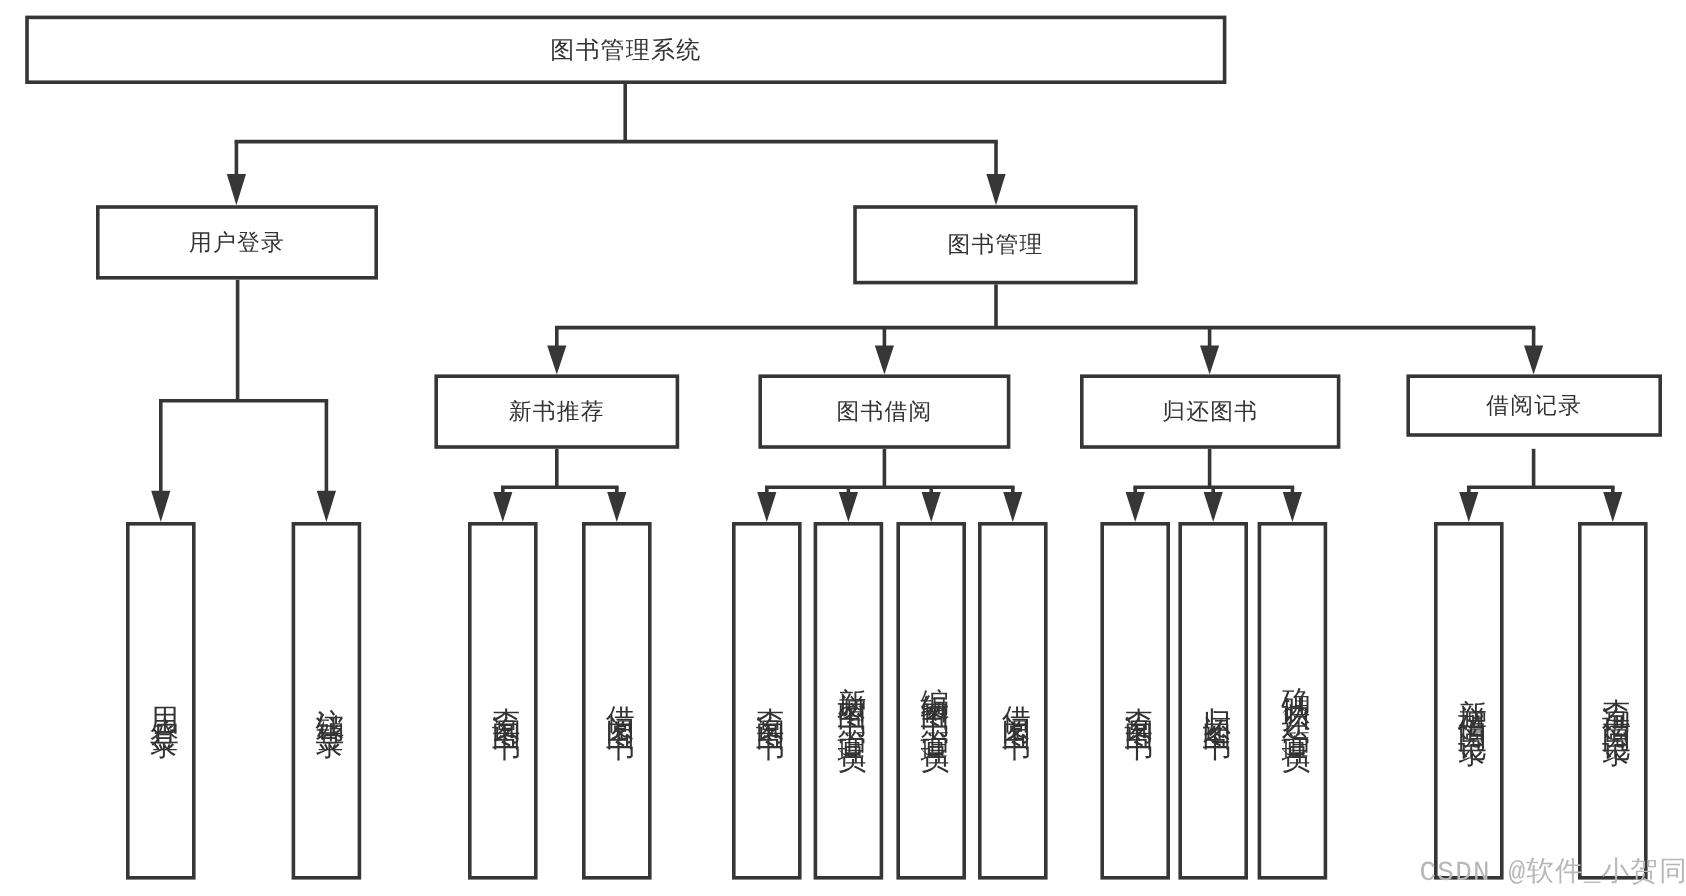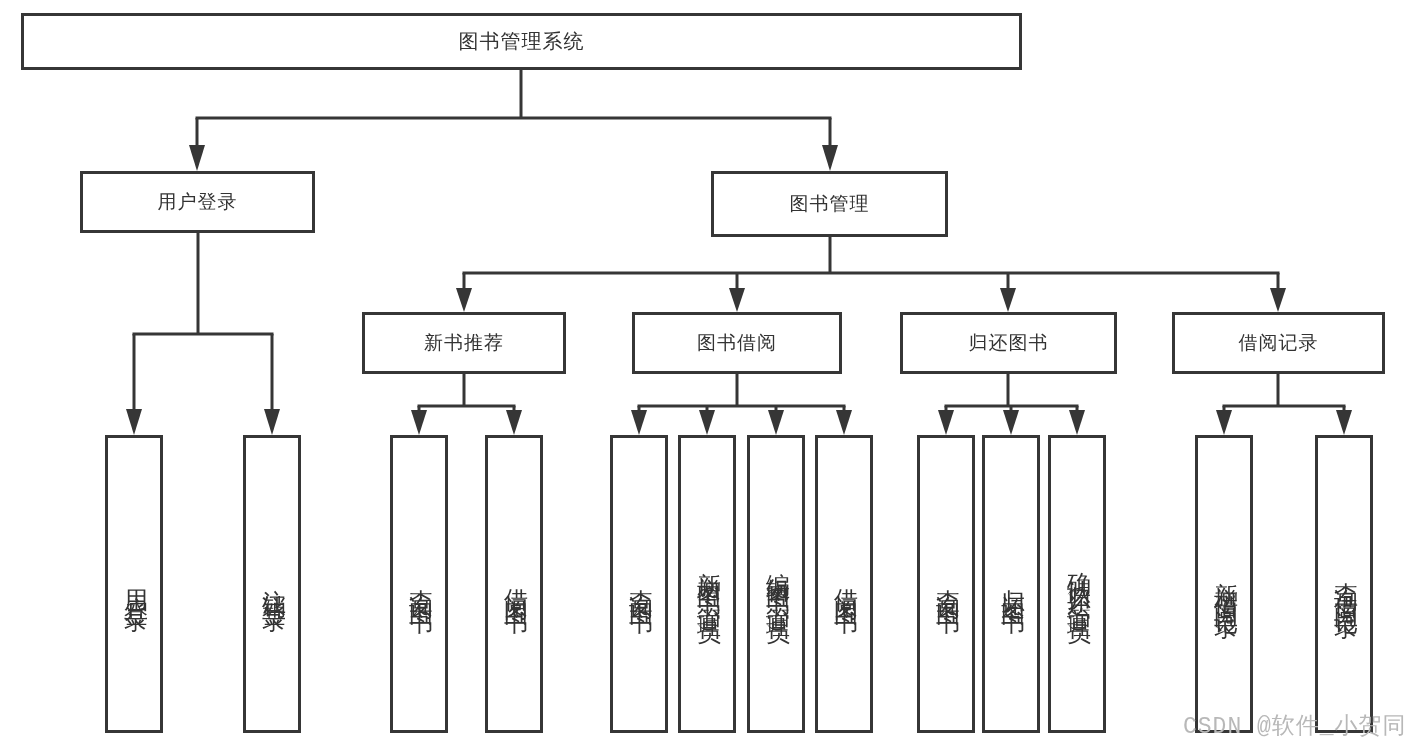--- a/index.html
+++ b/index.html
@@ -110,21 +110,21 @@
   </svg>
 
   <div class="node h" style="left:21px;top:13px;width:1001px;height:57px">图书管理系统</div>
 
   <div class="node h lv23" style="left:80px;top:171px;width:235px;height:62px">用户登录</div>
   <div class="node h lv23" style="left:711px;top:171px;width:237px;height:66px">图书管理</div>
 
   <div class="node h lv23" style="left:362px;top:312px;width:204px;height:62px">新书推荐</div>
   <div class="node h lv23" style="left:632px;top:312px;width:210px;height:62px">图书借阅</div>
   <div class="node h lv23" style="left:900px;top:312px;width:217px;height:62px">归还图书</div>
-  <div class="node h lv23" style="left:1172px;top:312px;width:213px;height:62px">借阅记录</div>
+  <div class="node h lv23" style="left:1172px;top:312px;width:213px;height:52px">借阅记录</div>
 
   <div class="node v" style="left:105px;top:435px;width:58px;height:298px">用户登录</div>
   <div class="node v" style="left:243px;top:435px;width:58px;height:298px">注销登录</div>
 
   <div class="node v" style="left:390px;top:435px;width:58px;height:298px">查询图书</div>
   <div class="node v" style="left:485px;top:435px;width:58px;height:298px">借阅图书</div>
 
   <div class="node v" style="left:610px;top:435px;width:58px;height:298px">查询图书</div>
   <div class="node v" style="left:678px;top:435px;width:58px;height:298px">新增图书（管理员）</div>
   <div class="node v" style="left:747px;top:435px;width:58px;height:298px">编辑图书（管理员）</div>

